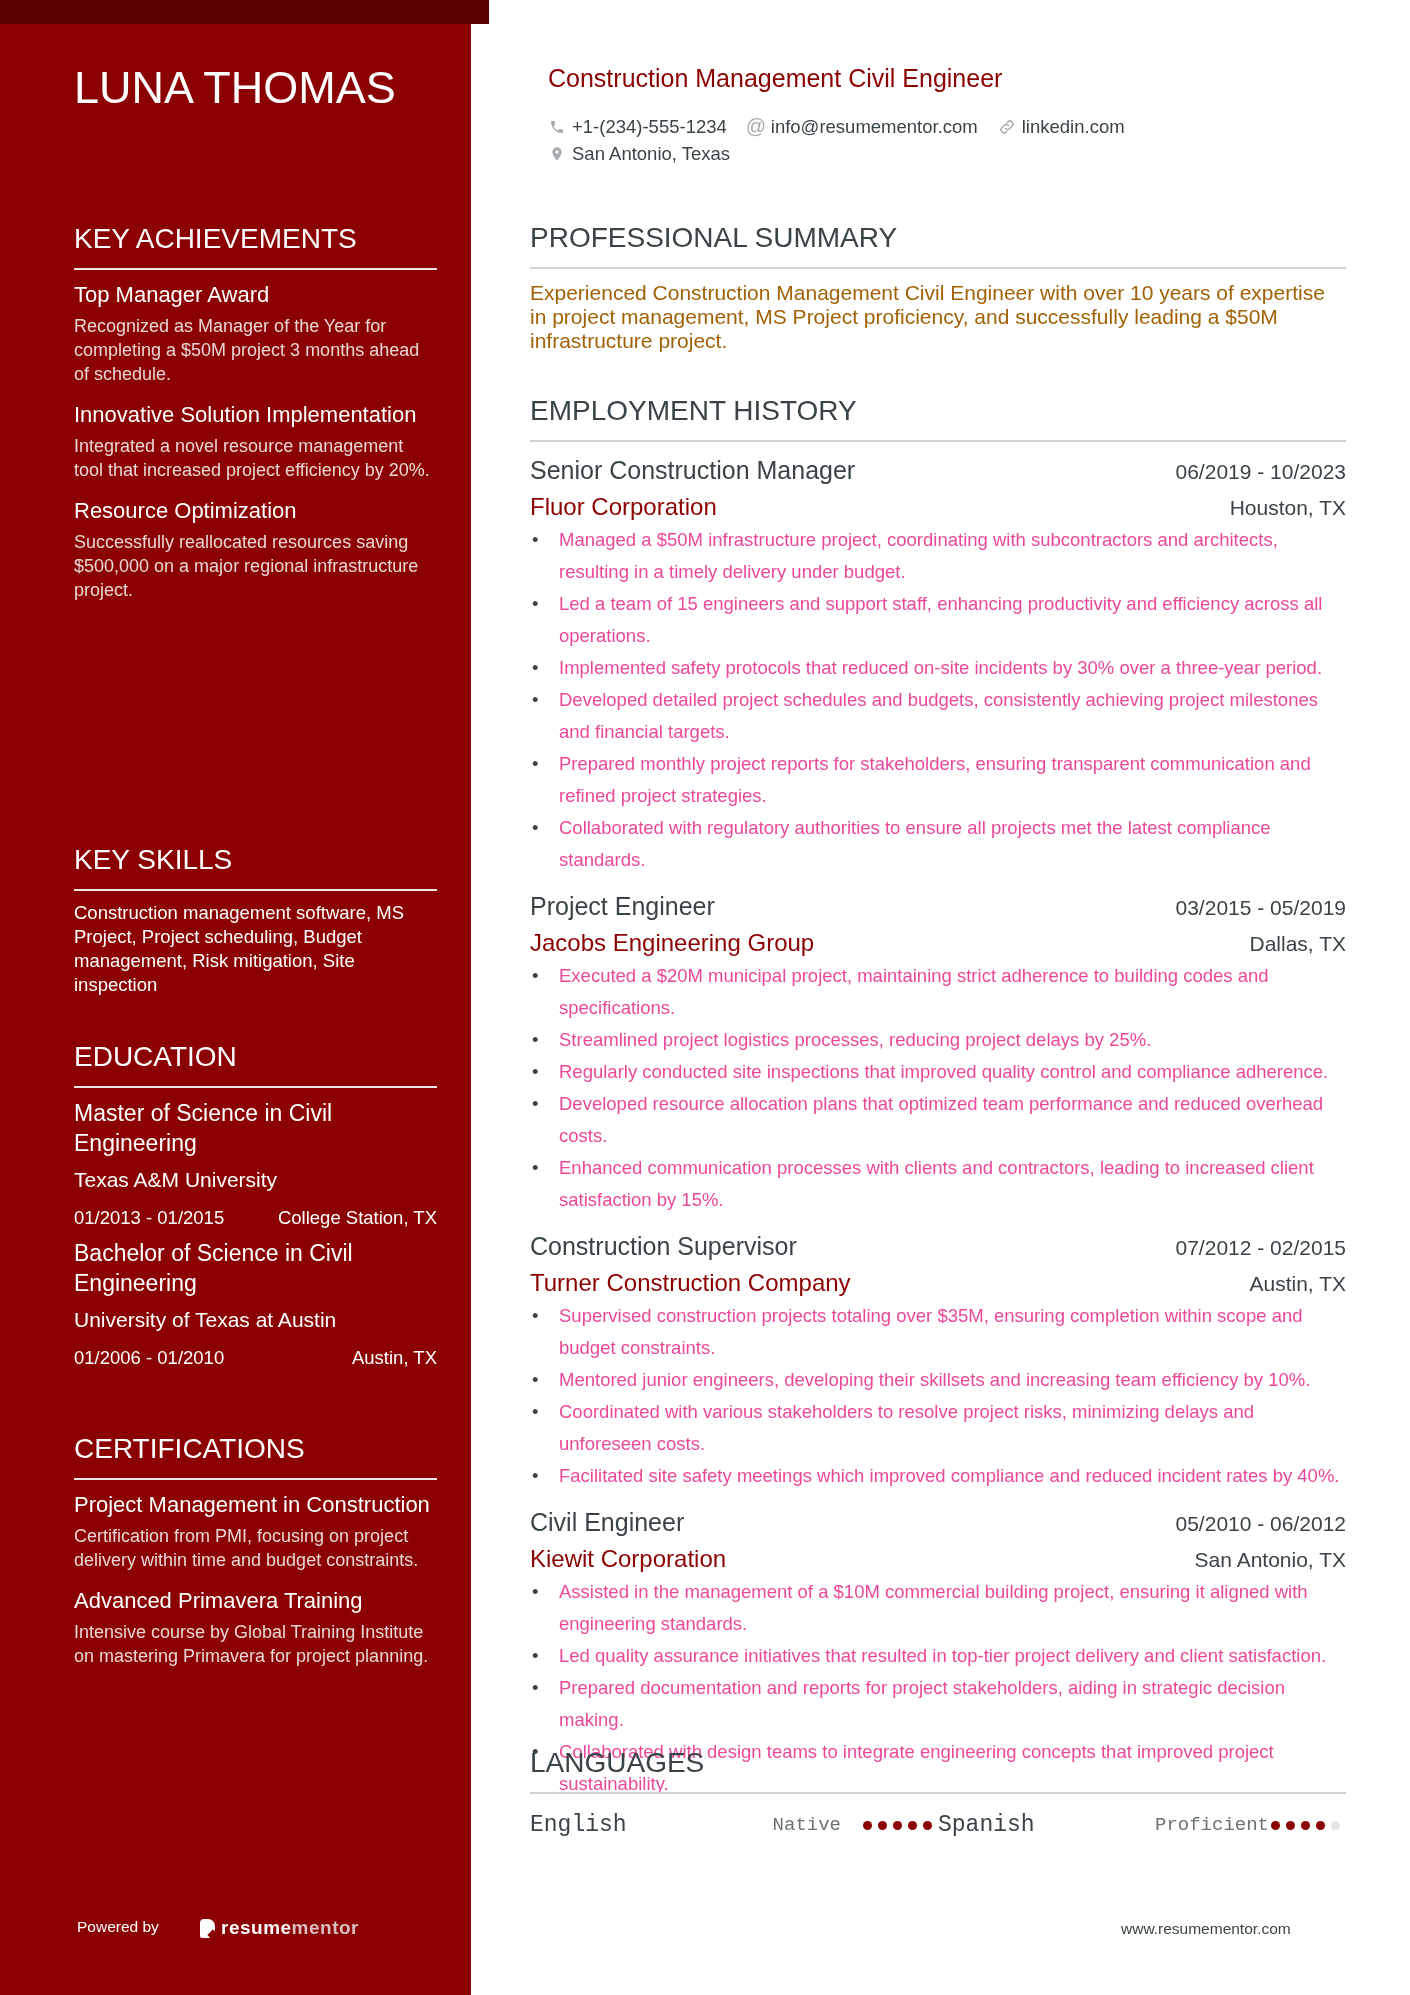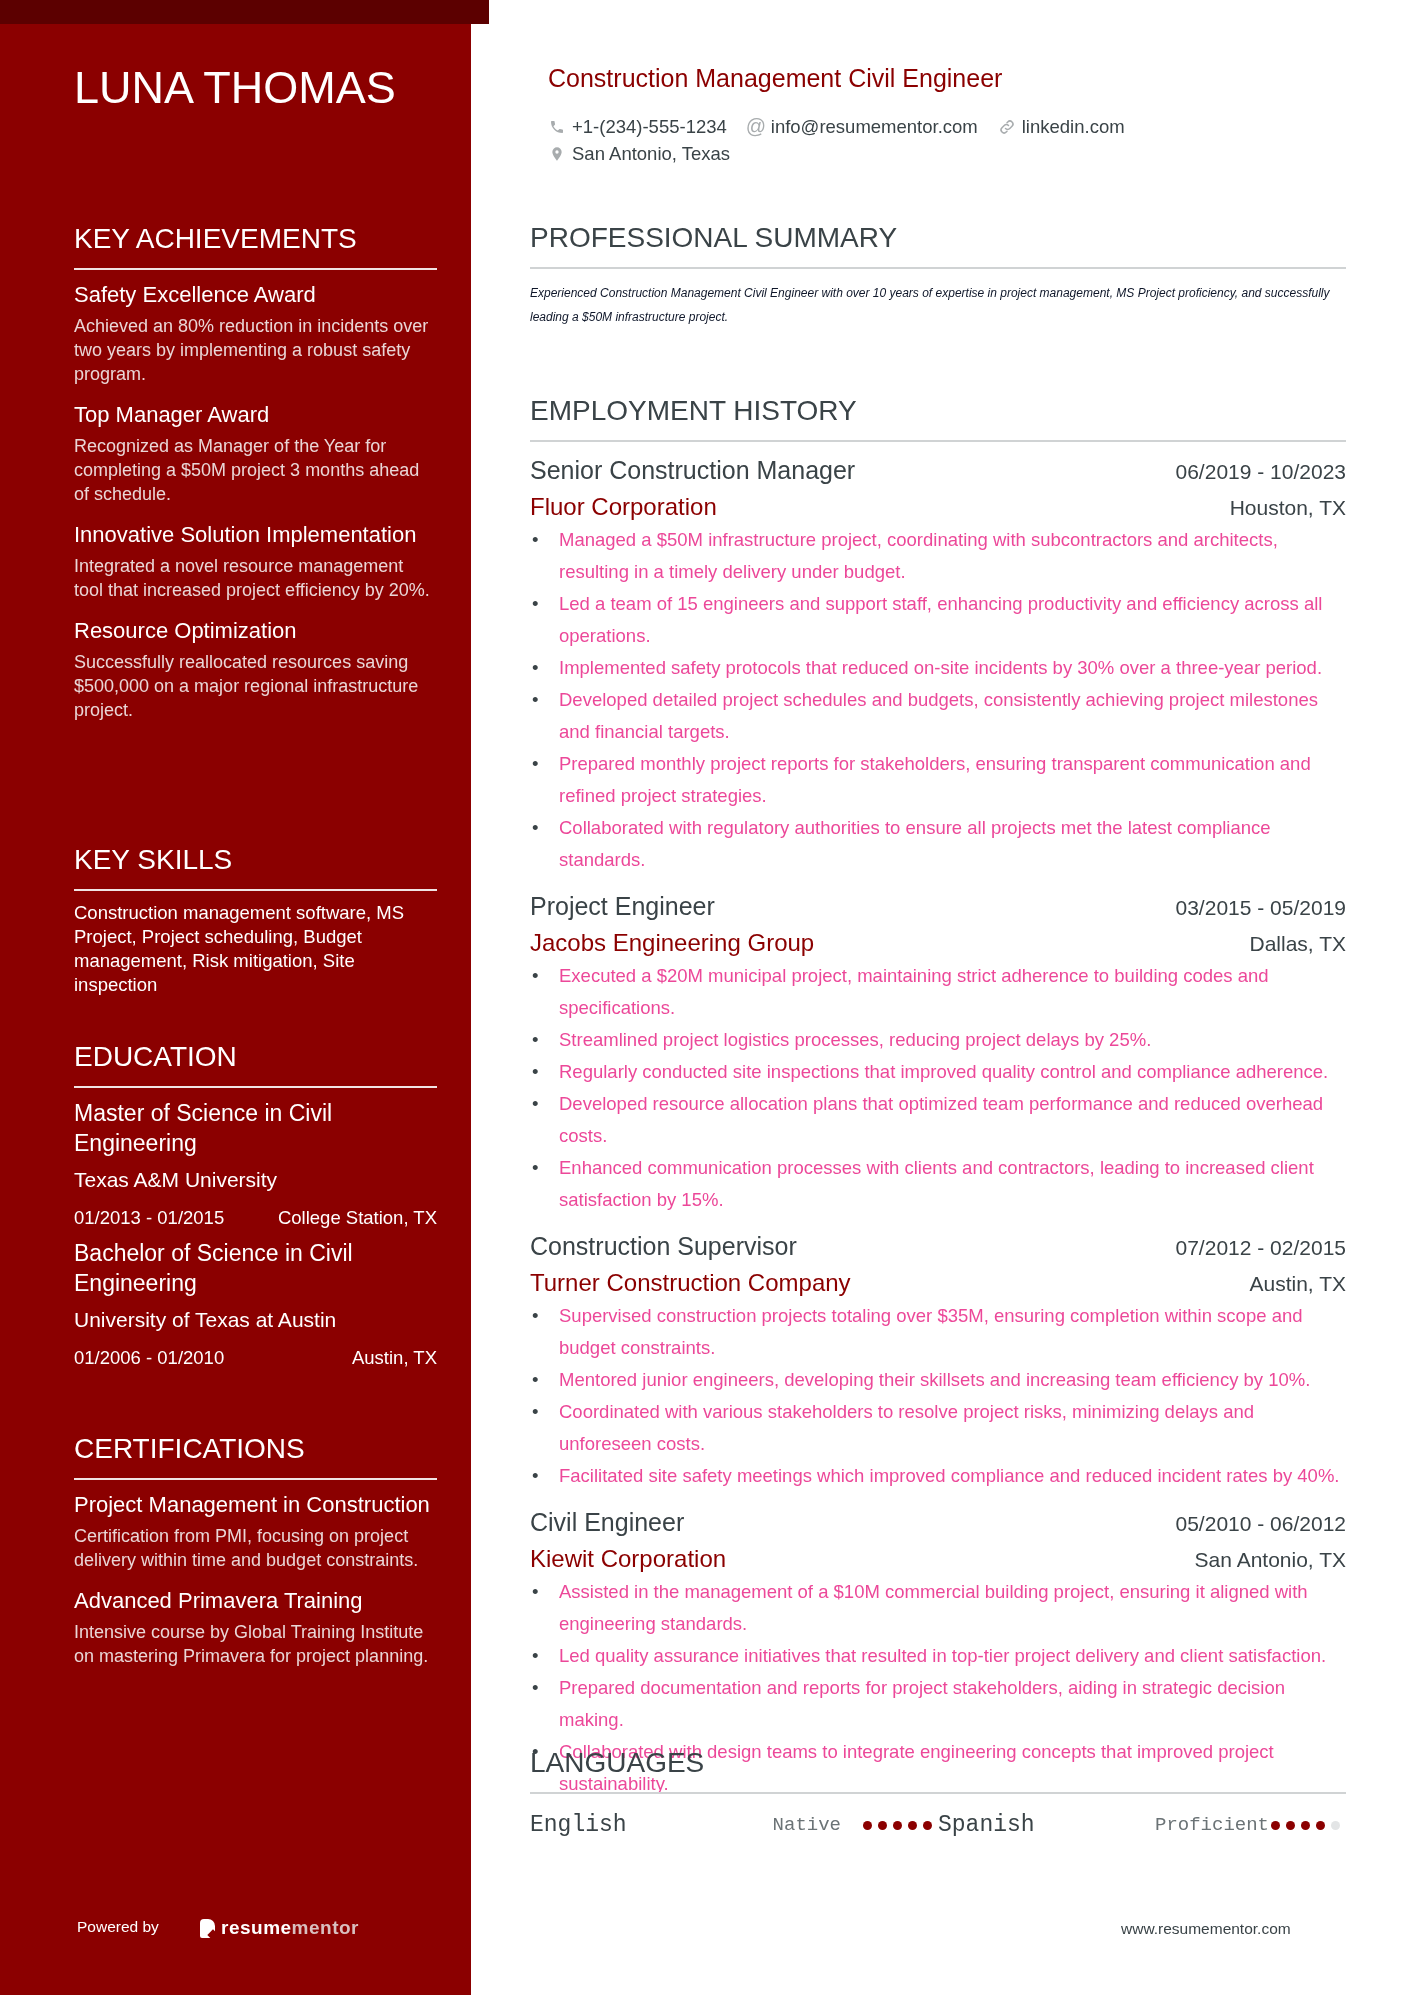--- a/index.html
+++ b/index.html
@@ -28,21 +28,21 @@
   .rm-logo .b2 { color: #d9bfbf; font-weight: 600; }
   .job-title-head { position: absolute; left: 548px; top: 64px; font-size: 25px; color: #8b0000; white-space: nowrap; }
   .contacts { position: absolute; left: 548px; top: 113px; width: 760px; font-size: 18.5px; color: #3a4347; }
   .contact-row { display: flex; align-items: center; height: 27px; }
   .c-item { display: inline-flex; align-items: center; margin-right: 20px; }
   .c-icon { width: 18px; height: 18px; margin-right: 6px; display: inline-flex; align-items: center; justify-content: center; color: #a8acae; }
 
   .m-section { position: absolute; left: 530px; width: 816px; }
   .m-h { font-size: 28px; line-height: 34px; color: #3a4347; text-transform: uppercase; }
   .m-rule { height: 2px; background: #d0d3d4; margin-top: 12px; margin-bottom: 12px; }
-  .summary { font-size: 12px; line-height: 24px; color: #0f172a; font-style: italic; }
+  .summary { font-size: 21px; line-height: 24px; color: #a16207; }
 
   .job { margin-bottom: 14px; }
   .job-row1 { display: flex; justify-content: space-between; align-items: baseline; }
   .job-role { font-size: 25px; line-height: 32px; color: #3a4347; }
   .job-dates { font-size: 21px; color: #3a4347; }
   .job-row2 { display: flex; justify-content: space-between; align-items: baseline; margin-top: 6px; }
   .job-company { font-size: 24px; line-height: 30px; color: #8b0000; }
   .job-loc { font-size: 21px; color: #3a4347; }
   .bullets { list-style: none; margin-top: 2px; }
   .bullets li { position: relative; padding-left: 29px; font-size: 18.5px; line-height: 32px; color: #ec4899; }
@@ -62,24 +62,20 @@
 <body>
 
 <div class="sidebar">
   <div class="topband"></div>
   <div class="name">LUNA THOMAS</div>
 
   <div class="sb-section" style="top:222px">
     <div class="sb-h">KEY ACHIEVEMENTS</div>
     <div class="sb-rule"></div>
     <div>
-      <div class="sb-item-title">Safety Excellence Award</div>
-      <div class="sb-item-desc">Achieved an 80% reduction in incidents over two years by implementing a robust safety program.</div>
-    </div>
-    <div>
       <div class="sb-item-title">Top Manager Award</div>
       <div class="sb-item-desc">Recognized as Manager of the Year for completing a $50M project 3 months ahead of schedule.</div>
     </div>
     <div>
       <div class="sb-item-title">Innovative Solution Implementation</div>
       <div class="sb-item-desc">Integrated a novel resource management tool that increased project efficiency by 20%.</div>
     </div>
     <div>
       <div class="sb-item-title">Resource Optimization</div>
       <div class="sb-item-desc">Successfully reallocated resources saving $500,000 on a major regional infrastructure project.</div>

